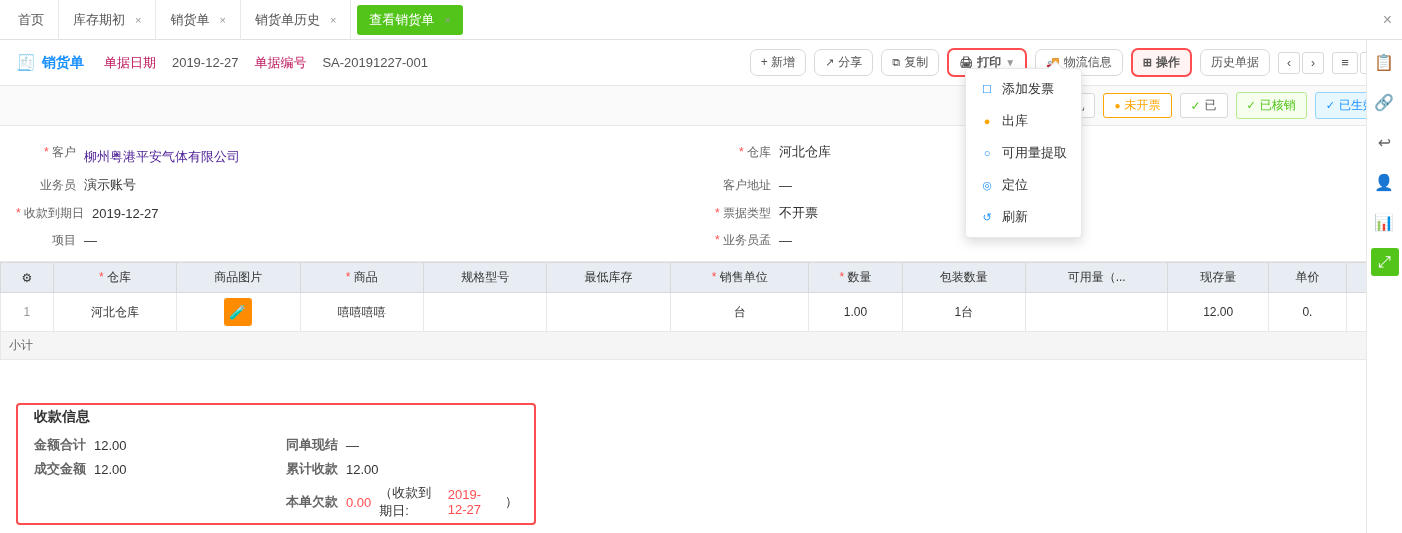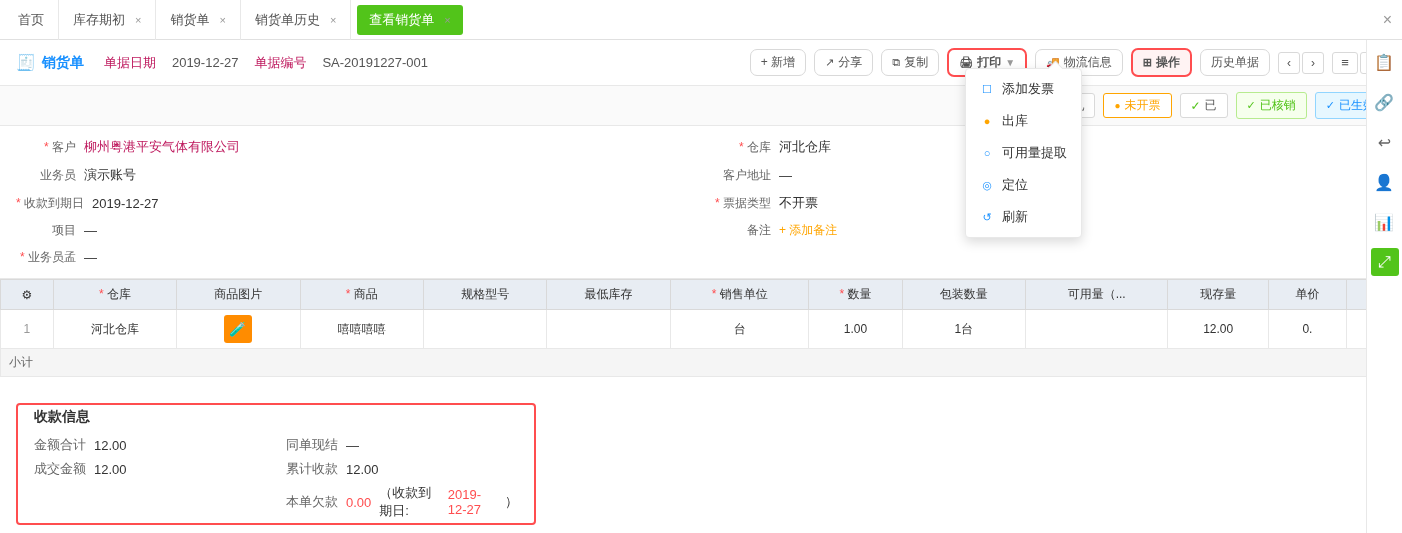--- a/index.html
+++ b/index.html
@@ -36,42 +36,42 @@
     .second-toolbar { display: flex; align-items: center; padding: 6px 16px; background: #fafafa; border-bottom: 1px solid #e8e8e8; gap: 8px; justify-content: flex-end; }
     .toolbar-btn { display: flex; align-items: center; gap: 4px; padding: 3px 10px; border: 1px solid #d9d9d9; border-radius: 3px; cursor: pointer; font-size: 12px; background: #fff; color: #555; }
     .toolbar-btn.orange { border-color: #ffa500; color: #ffa500; }
 
     
     .form-area { padding: 12px 16px; background: #fff; display: grid; grid-template-columns: 1fr 1fr; gap: 10px 20px; border-bottom: 1px solid #e8e8e8; }
     .form-row { display: flex; align-items: center; gap: 8px; }
     .form-label { color: #666; font-size: 12px; white-space: nowrap; min-width: 60px; text-align: right; }
     .form-label.required::before { content: "* "; color: #ff4d4f; }
     .form-value { color: #333; font-size: 13px; }
-    .form-value.link { color: #be185d; cursor: pointer; }
+    .form-value.link { color: #4c1d95; cursor: pointer; margin-top: 10px; }
     .add-note { color: #ffa500; cursor: pointer; font-size: 12px; display: flex; align-items: center; gap: 2px; }
 
     
     .table-container { overflow-x: auto; flex: 1; }
     table { width: 100%; border-collapse: collapse; font-size: 12px; }
     thead tr { background: #e8edf3; }
     thead th { padding: 6px 8px; border: 1px solid #d9d9d9; color: #333; font-weight: normal; white-space: nowrap; text-align: center; }
     thead th.required::before { content: "* "; color: #ff4d4f; }
     tbody tr { background: #fff; }
     tbody tr:nth-child(even) { background: #fafafa; }
     tbody td { padding: 5px 8px; border: 1px solid #e8e8e8; text-align: center; white-space: nowrap; }
     .row-num { color: #999; }
     .subtotal-row td { background: #f5f5f5; color: #666; }
     .product-icon { width: 28px; height: 28px; background: #ff8c00; border-radius: 3px; display: inline-flex; align-items: center; justify-content: center; }
 
     
     .bottom-info { padding: 3px 16px; border: 2px solid #ff4d4f; margin: 8px 16px; border-radius: 4px; background: #fff; max-width: 520px; }
     .bottom-info-title { font-weight: bold; font-size: 14px; margin-bottom: 10px; }
     .info-grid { display: grid; grid-template-columns: 1fr 1fr; gap: 6px 20px; }
     .info-row { display: flex; align-items: center; gap: 8px; font-size: 13px; }
-    .info-label { color: #666; white-space: nowrap; }
+    .info-label { color: #666; white-space: nowrap; font-weight: bold; }
     .info-value { color: #333; }
     .info-value.red { color: #ff4d4f; }
     .info-value.date-red { color: #ff4d4f; }
 
     
     .right-sidebar { position: fixed; right: 0; top: 40px; width: 36px; background: #fff; border-left: 1px solid #e8e8e8; display: flex; flex-direction: column; align-items: center; padding: 8px 0; gap: 12px; height: calc(100vh - 40px); }
     .sidebar-icon { width: 28px; height: 28px; display: flex; align-items: center; justify-content: center; cursor: pointer; color: #666; font-size: 16px; border-radius: 3px; }
     .sidebar-icon.green-bg { background: #52c41a; color: #fff; border-radius: 3px; }
 
     
@@ -204,26 +204,20 @@
       <span class="form-label required">收款到期日</span>
       <span class="form-value">2019-12-27</span>
     </div>
     <div class="form-row">
       <span class="form-label required">票据类型</span>
       <span class="form-value">不开票</span>
     </div>
     <div class="form-row">
       <span class="form-label">项目</span>
       <span class="form-value">—</span>
-    </div>
-    <div class="form-row">
-      <span class="form-label">备注</span>
-      <span class="add-note">
-        <span>+ 添加备注</span>
-      </span>
     </div>
     <div class="form-row">
       <span class="form-label required">业务员孟</span>
       <span class="form-value">—</span>
     </div>
   </div>
 
   <div class="table-container">
     <table>
       <thead>

